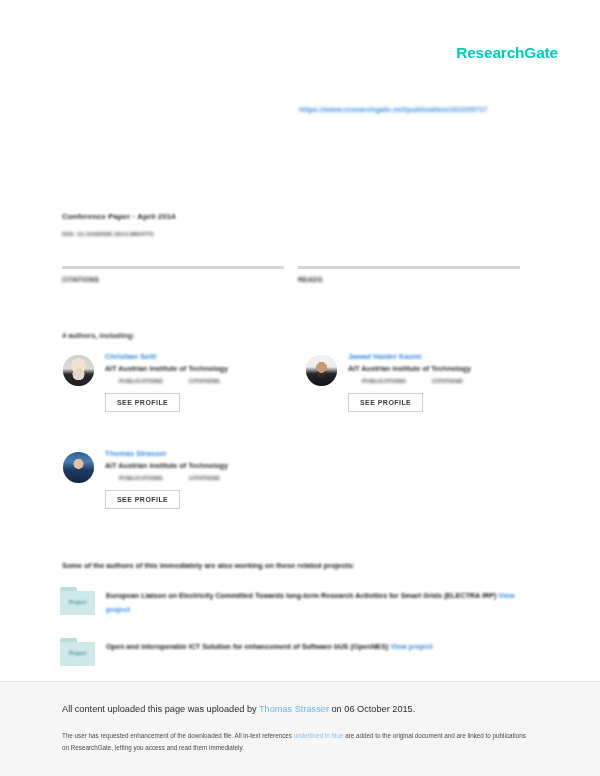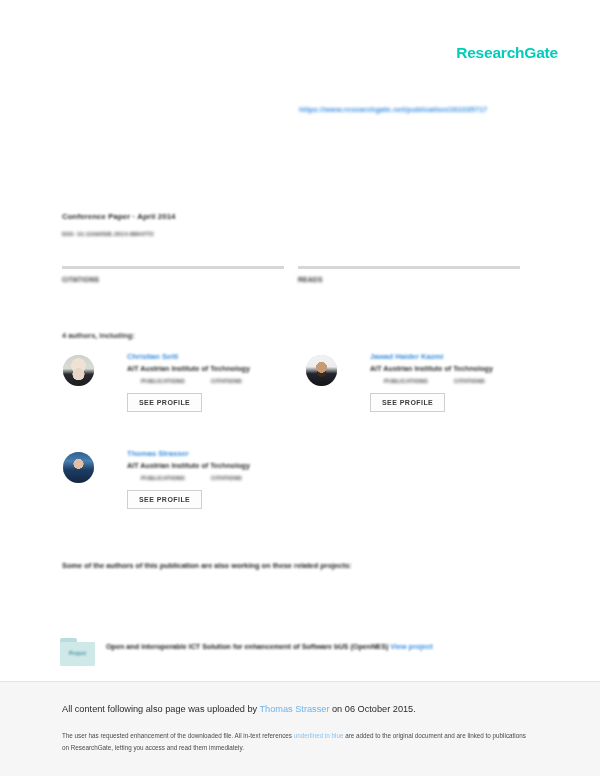--- a/index.html
+++ b/index.html
@@ -166,21 +166,21 @@
       radial-gradient(circle at 50% 40%, #c79a74 0 22%, rgba(199,154,116,0) 23%),
       radial-gradient(circle at 50% 55%, #3a2a20 0 20%, rgba(58,42,32,0) 21%),
       linear-gradient(180deg, #f2f2f2 0%, #ededed 38%, #23262c 60%, #12141a 100%);
   }
   .avatar.av2 .av-inner {
     background:
       radial-gradient(circle at 50% 38%, #e3c0a4 0 20%, rgba(227,192,164,0) 21%),
       linear-gradient(180deg, #2f5f8f 0%, #4a7fb0 30%, #1d3c63 58%, #132742 100%);
   }
 
-  .author-body { margin-left: 70px; }
+  .author-body { margin-left: 48px; }
 
   .author-name {
     font-size: 7.6px;
     font-weight: bold;
     color: #3b8fe0;
     filter: blur(1.15px);
     white-space: nowrap;
   }
   .author-affil {
     margin-top: 3px;
@@ -394,38 +394,49 @@
       <div class="author-name">Thomas Strasser</div>
       <div class="author-affil">AIT Austrian Institute of Technology</div>
       <div class="author-stats">
         <span class="astat-label">PUBLICATIONS</span>
         <span class="astat-label">CITATIONS</span>
       </div>
       <div class="see-profile">SEE PROFILE</div>
     </div>
   </div>
 
-  <div class="projects-heading">Some of the authors of this publication are also working on these related projects:</div>
-
+  <div class="projects-heading">Some of the authors of this immediately are also working on these related projects:</div>
+
+  <div class="project p0">
+    <div class="proj-icon">
+      <div class="folder-tab"></div>
+      <div class="folder-body"></div>
+      <div class="folder-word">Project</div>
+    </div>
+    <div class="proj-text">
+      <span>European Liaison on Electricity Committed Towards long-term Research Activities for Smart Grids (ELECTRA IRP)</span>
+      <span class="proj-link">View project</span>
+    </div>
+  </div>
 
   <div class="project p1">
     <div class="proj-icon">
       <div class="folder-tab"></div>
       <div class="folder-body"></div>
       <div class="folder-word">Project</div>
     </div>
     <div class="proj-text">
       <span>Open and interoperable ICT Solution for enhancement of Software bUS (OpenNES)</span>
       <span class="proj-link">View project</span>
     </div>
   </div>
 
   <div class="footer-divider"></div>
   <div class="footer">
     <div class="footer-upload">
-      <span>All content following also page was uploaded by </span><span class="uploader">Thomas Strasser</span><span> on 06 October 2015.</span>
+      <span>All content uploaded this page was uploaded by </span><span class="uploader">Thomas Strasser</span><span> on 06 October 2015.</span>
     </div>
     <div class="footer-note">
       <span>The user has requested enhancement of the downloaded file. All in-text references </span><span class="blue-ref">underlined in blue</span><span> are added to the original document and are linked to publications on ResearchGate, letting you access and read them immediately.</span>
     </div>
   </div>
 
 </div>
 
 </body></html>

